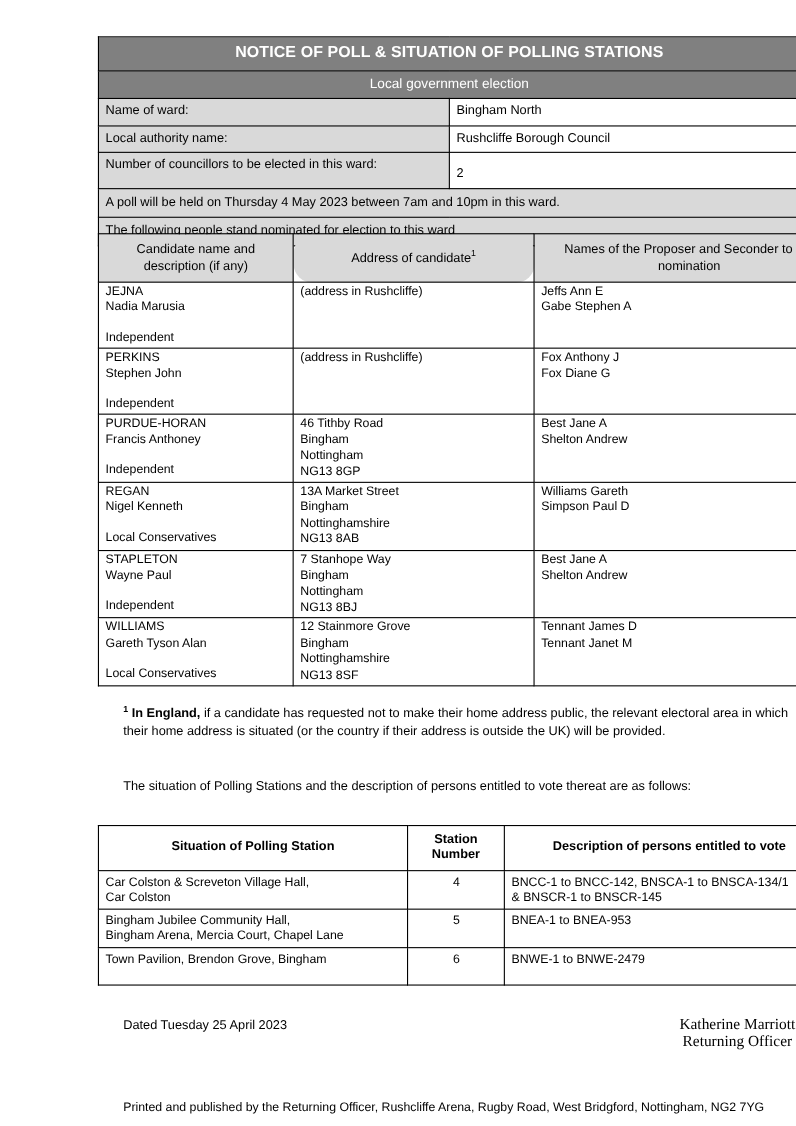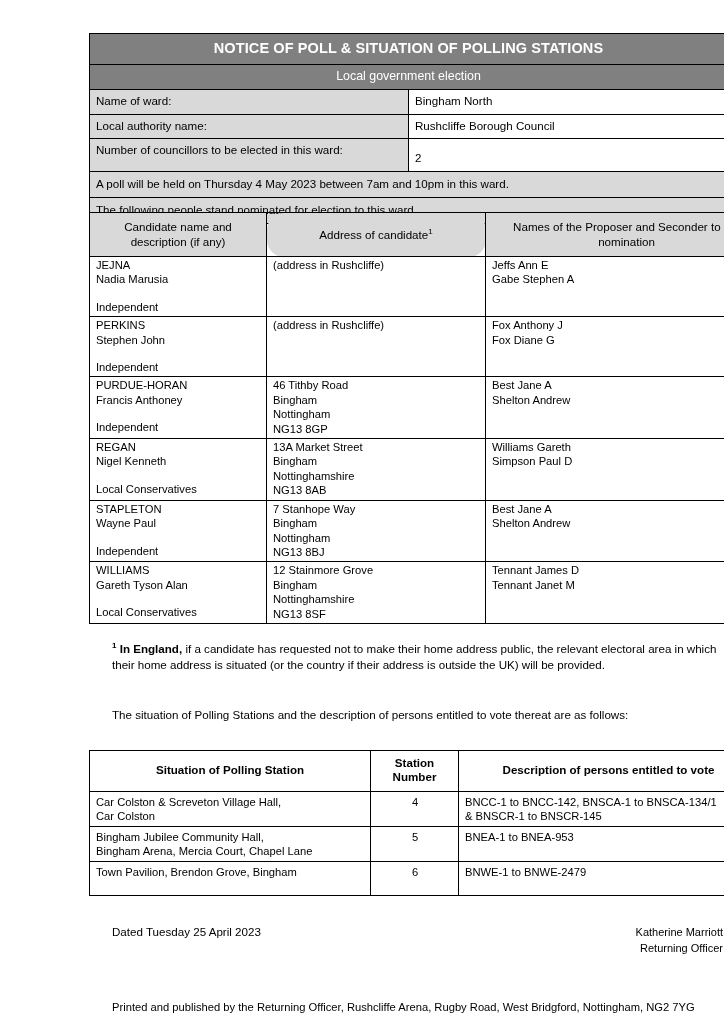--- a/index.html
+++ b/index.html
@@ -181,23 +181,24 @@
     position: absolute;
     left: 66px;
     top: 924px;
     font-size: 11.6px;
     line-height: 16px;
   }
   .officer {
     position: absolute;
     right: 47px;
     top: 924px;
-    text-align: right;
-    font-size: 11px;
+    text-align: center;
+    font-size: 14px;
     line-height: 16px;
+    font-family: Liberation Serif, serif;
   }
   .printed {
     position: absolute;
     left: 66px;
     top: 1000px;
     width: 590px;
     font-size: 11.2px;
     line-height: 15.4px;
   }
 </style>

